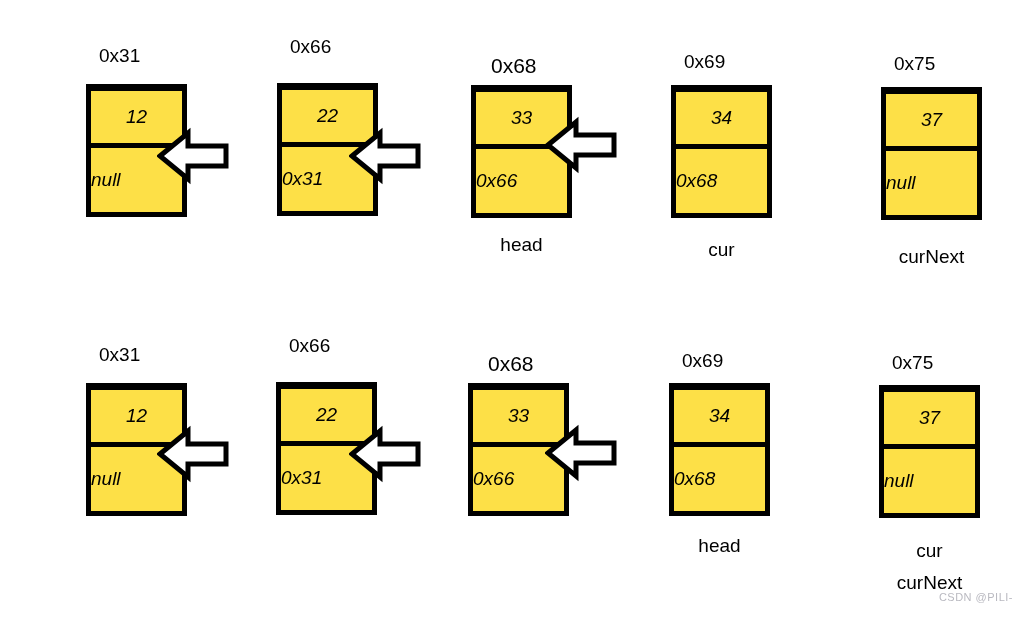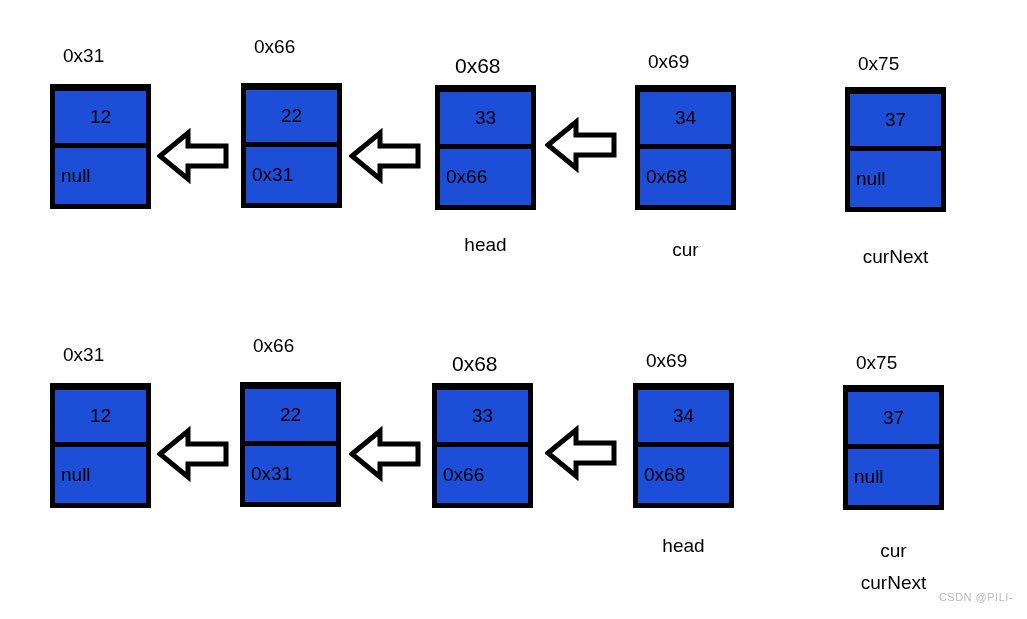--- a/index.html
+++ b/index.html
@@ -1,26 +1,26 @@
 <!DOCTYPE html>
 <html><head>
 <meta charset="utf-8">
 <style>
   html,body{margin:0;padding:0;background:#ffffff;}
   .canvas{
     position:relative;width:1027px;height:619px;background:#ffffff;
     font-family:"Liberation Sans",sans-serif;color:#000;overflow:hidden;
   }
-  .node{position:absolute;width:101px;}
+  .node{position:absolute;width:101px;margin-left:36px;}
   .addr{position:absolute;left:13px;font-size:19px;white-space:nowrap;}
   .addr-lg{font-size:21px;left:20px;}
-  .box{border:5px solid #000;border-top-width:7px;background:#1d4ed8;}
+  .box{border:5px solid #000;border-top-width:7px;background:#fde047;font-style:italic;}
   .cell{display:flex;align-items:center;font-size:19px;}
   .cell-value{height:52px;justify-content:center;border-bottom:5px solid #000;}
-  .cell-next{height:56px;padding-left:6px;}
+  .cell-next{height:64px;padding-left:0;}
   .tag{position:absolute;width:100%;text-align:center;font-size:19px;white-space:nowrap;}
   .arrow{position:absolute;width:72px;height:58px;}
   .arrow svg{display:block;width:100%;height:100%;}
   .watermark{
     position:absolute;right:14px;bottom:16px;font-size:11px;color:#b9b9c0;
     letter-spacing:0.5px;
   }
 </style>
 </head>
 <body>

